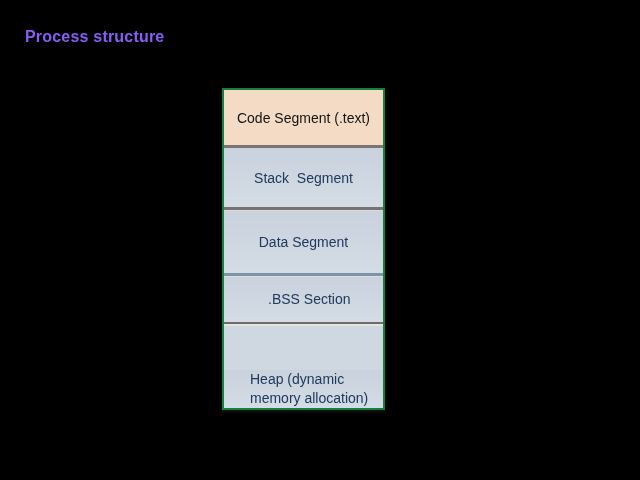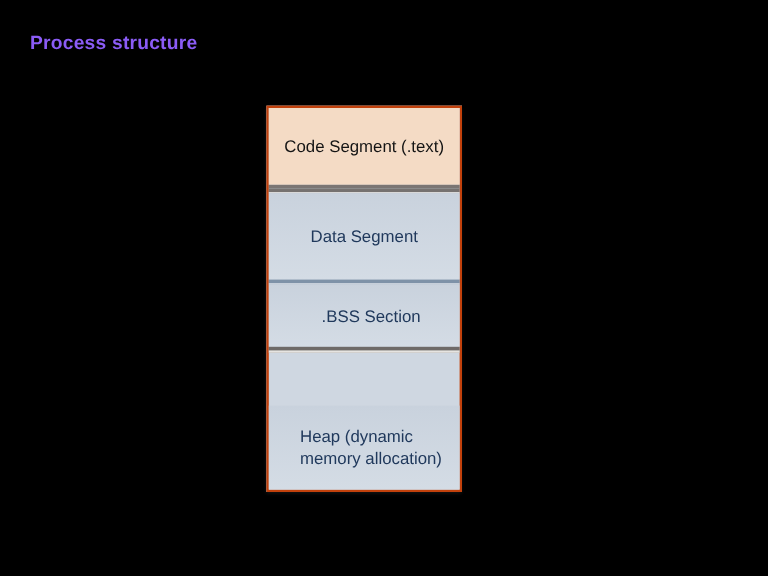--- a/index.html
+++ b/index.html
@@ -18,21 +18,21 @@
     font-weight: bold;
     color: #8b5cf6;
     letter-spacing: 0.2px;
   }
 
   .mem-box {
     position: absolute;
     left: 222px; top: 88px;
     width: 163px; height: 322px;
     box-sizing: border-box;
-    border: 2px solid #c2410c;
+    border: 2px solid #15803d;
     display: flex;
     flex-direction: column;
     background: #CFD7E1;
     box-shadow: 0 2px 3px rgba(40,40,40,0.55);
   }
 
   .seg {
     display: flex;
     align-items: center;
     justify-content: center;
@@ -76,20 +76,21 @@
 <body>
 
 <div class="slide-title">Process structure</div>
 
 <div class="mem-box">
 
   <div class="seg seg-code">Code Segment (.text)</div>
 
   <div class="sep sep-1"></div>
 
+  <div class="seg seg-stack">Stack  Segment</div>
 
   <div class="sep sep-2"></div>
 
   <div class="seg seg-data">Data Segment</div>
 
   <div class="sep sep-3"></div>
 
   <div class="seg seg-bss">.BSS Section</div>
 
   <div class="sep sep-4"></div>

